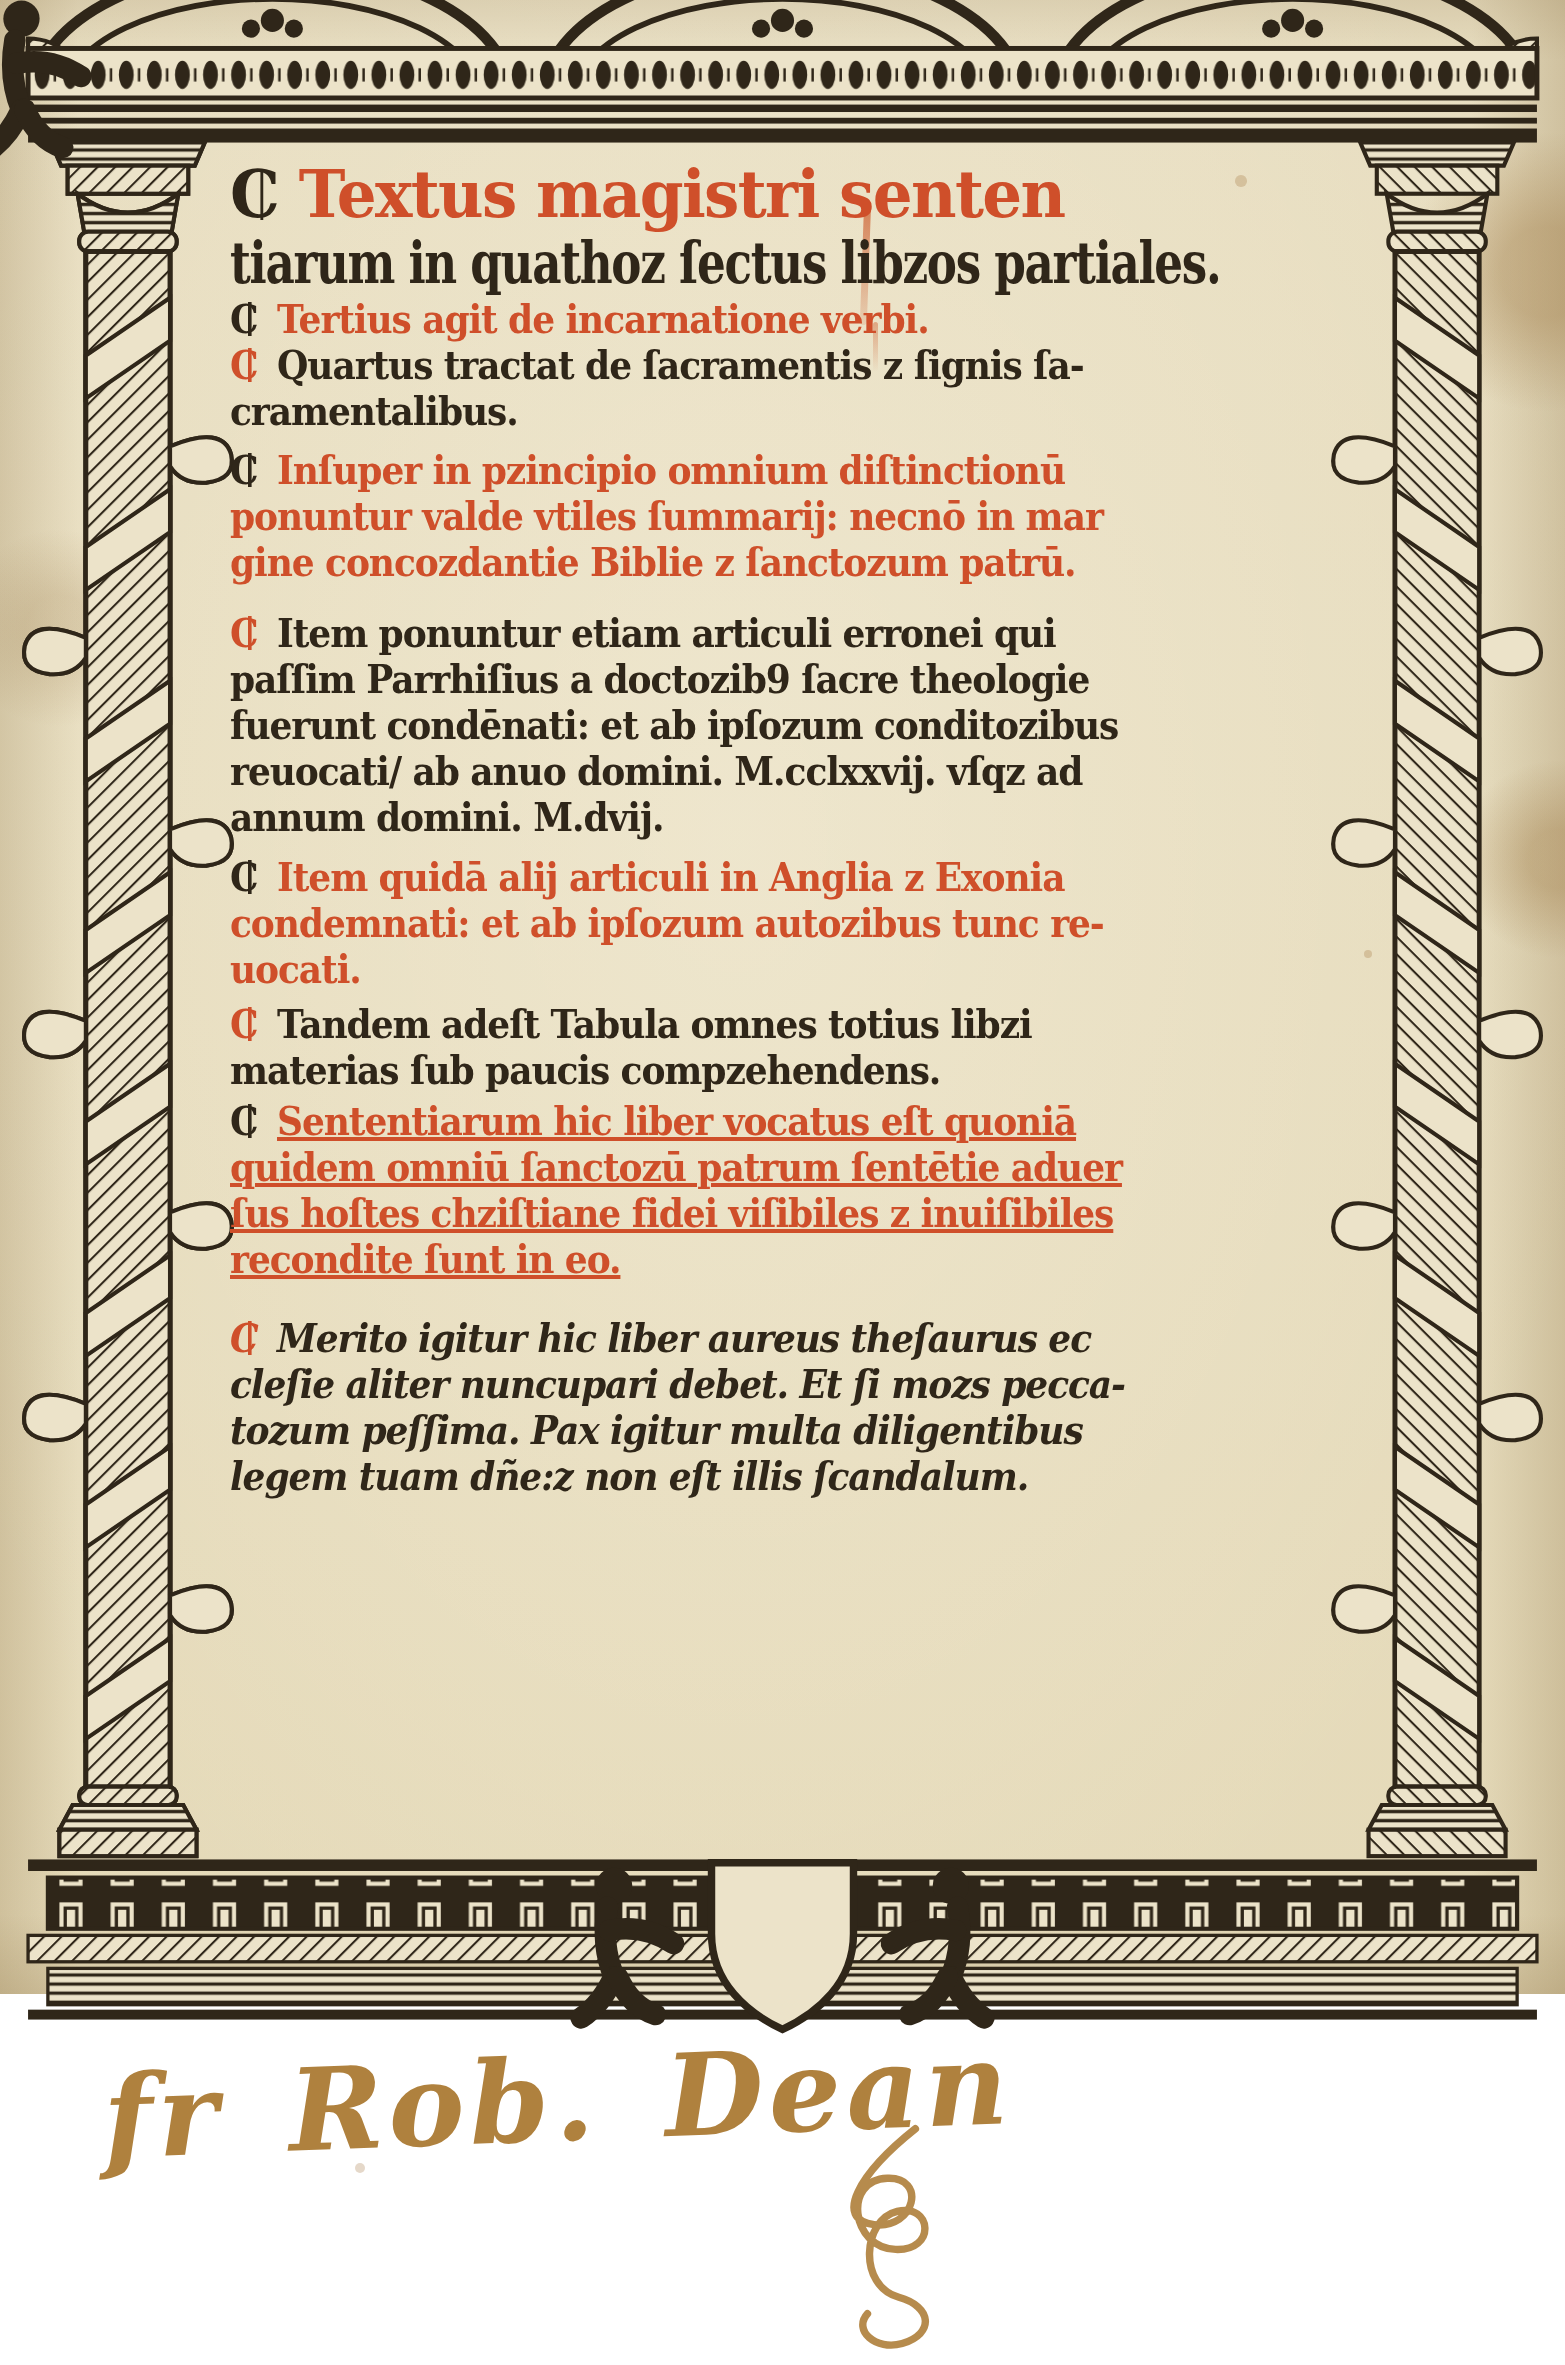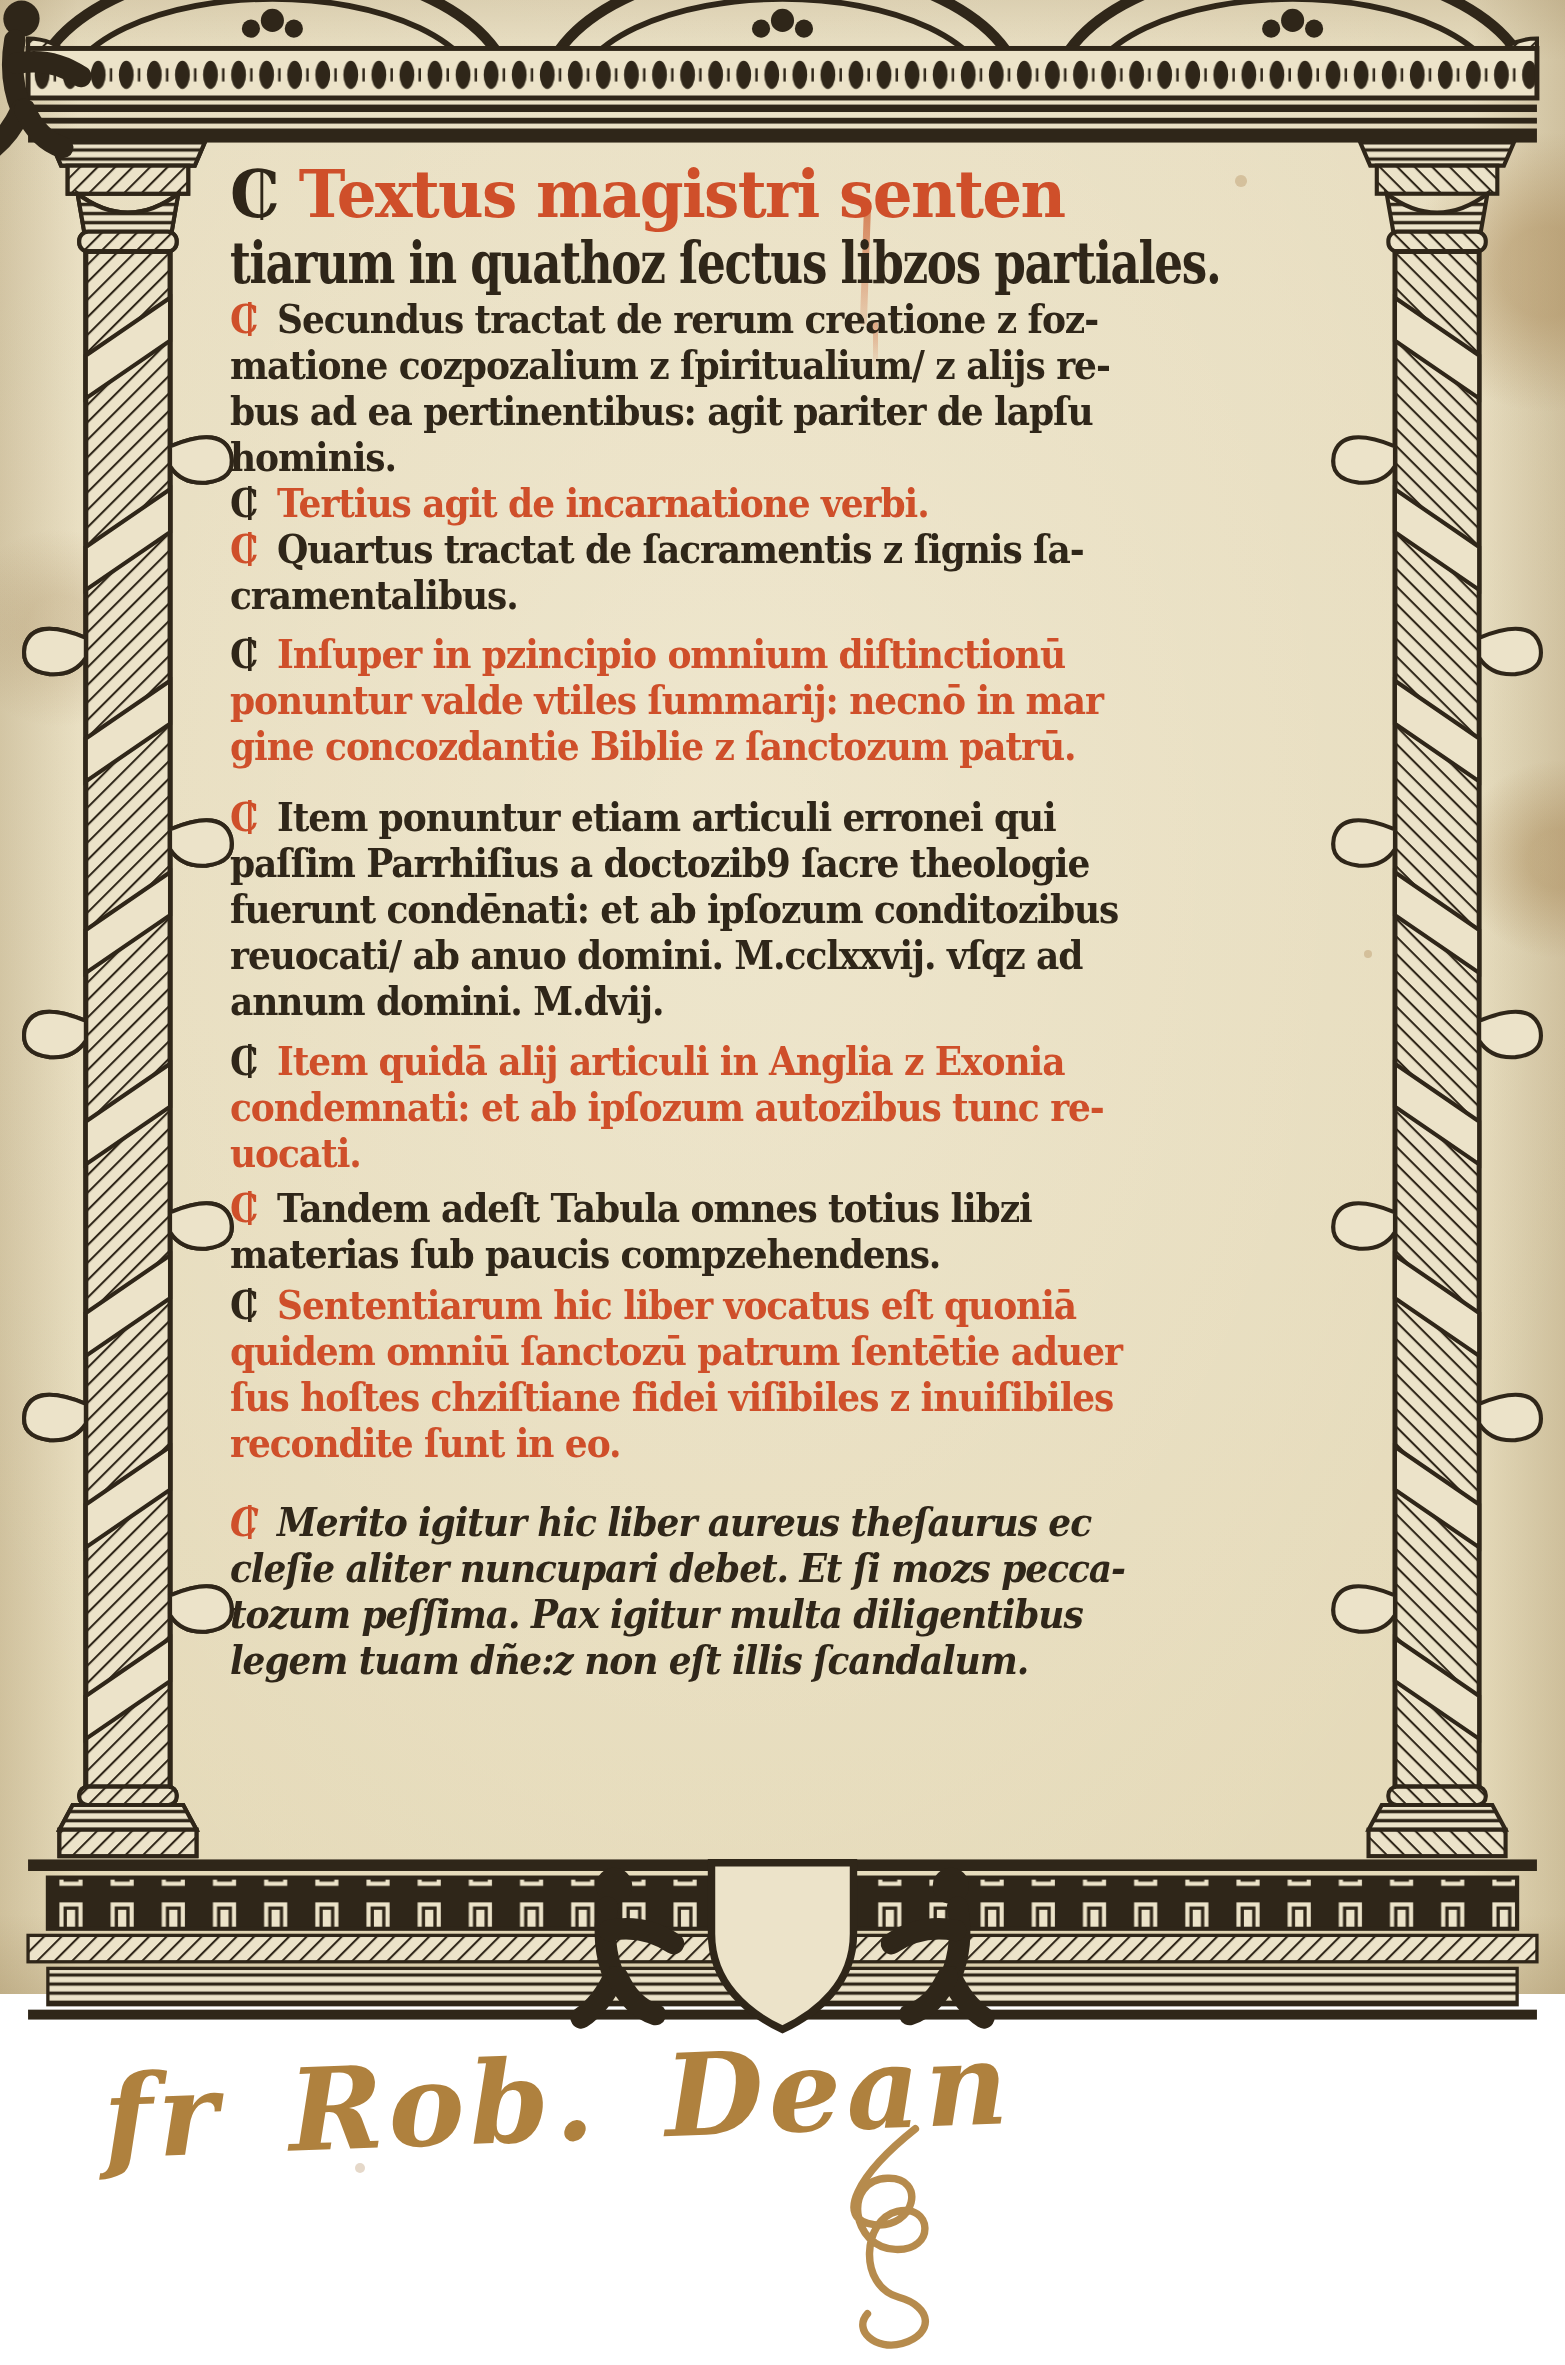--- a/index.html
+++ b/index.html
@@ -29,21 +29,21 @@
 
   .textcol{position:absolute;left:230px;top:159px;width:958px;}
   .line{white-space:nowrap;transform-origin:0 50%;}
   .ink-red{color:var(--ink-red);} .ink-black{color:var(--ink-black);}
   .t1{font-size:66px;font-weight:bold;line-height:71px;transform:scaleX(.95);letter-spacing:-1.7px;}
   .t2{font-size:58px;font-weight:bold;line-height:66px;transform:scaleX(.78);letter-spacing:-1.7px;}
   .para .line{font-size:40px;font-weight:bold;line-height:46px;letter-spacing:-1.2px;transform:scaleX(.9);}
   .pil{display:inline-block;position:relative;margin-right:15px;padding-right:6.6px;font-weight:bold;}
   .pil::after{content:"";position:absolute;left:55%;top:14%;width:3.3px;height:72%;background:currentColor;}
   .g1{margin-top:13px;} .g2{margin-top:25px;} .g3{margin-top:14px;}
-  .g4{margin-top:9px;} .g5{margin-top:5px;} .g6{margin-top:33px;font-style:italic;}
+  .g4{margin-top:9px;} .g5{margin-top:5px;text-decoration:underline;} .g6{margin-top:33px;font-style:italic;}
 
   .inscription{position:absolute;left:103px;top:2027px;width:1239px;
     font-family:"DejaVu Serif","Liberation Serif",serif;font-style:italic;font-weight:bold;
     font-size:114px;color:var(--ink-hand);transform:rotate(-2.2deg);letter-spacing:5px;word-spacing:21.5px;
     opacity:.92;}
   svg.flourish{position:absolute;left:727px;top:2122px;width:347px;height:244px;}
 </style>
 </head>
 <body>
 
@@ -177,26 +177,20 @@
   <div class="red-smear2"></div>
 
   <div class="textcol">
 
     <div class="line t1">
       <span class="pil ink-black">C</span><span class="ink-red">Textus magistri senten</span>
     </div>
     <div class="line t2 ink-black">tiarum in quathoz ſectus libzos partiales.</div>
 
 
-    <div class="para ink-black">
-      <div class="line"><span class="pil ink-red">C</span><span>Secundus tractat de rerum creatione z foz-</span></div>
-      <div class="line">matione cozpozalium z ſpiritualium/ z alijs re-</div>
-      <div class="line">bus ad ea pertinentibus: agit pariter de lapſu</div>
-      <div class="line">hominis.</div>
-    </div>
 
     <div class="para ink-red">
       <div class="line"><span class="pil ink-black">C</span><span>Tertius agit de incarnatione verbi.</span></div>
     </div>
 
     <div class="para ink-black">
       <div class="line"><span class="pil ink-red">C</span><span>Quartus tractat de ſacramentis z ſignis ſa-</span></div>
       <div class="line">cramentalibus.</div>
     </div>
 

